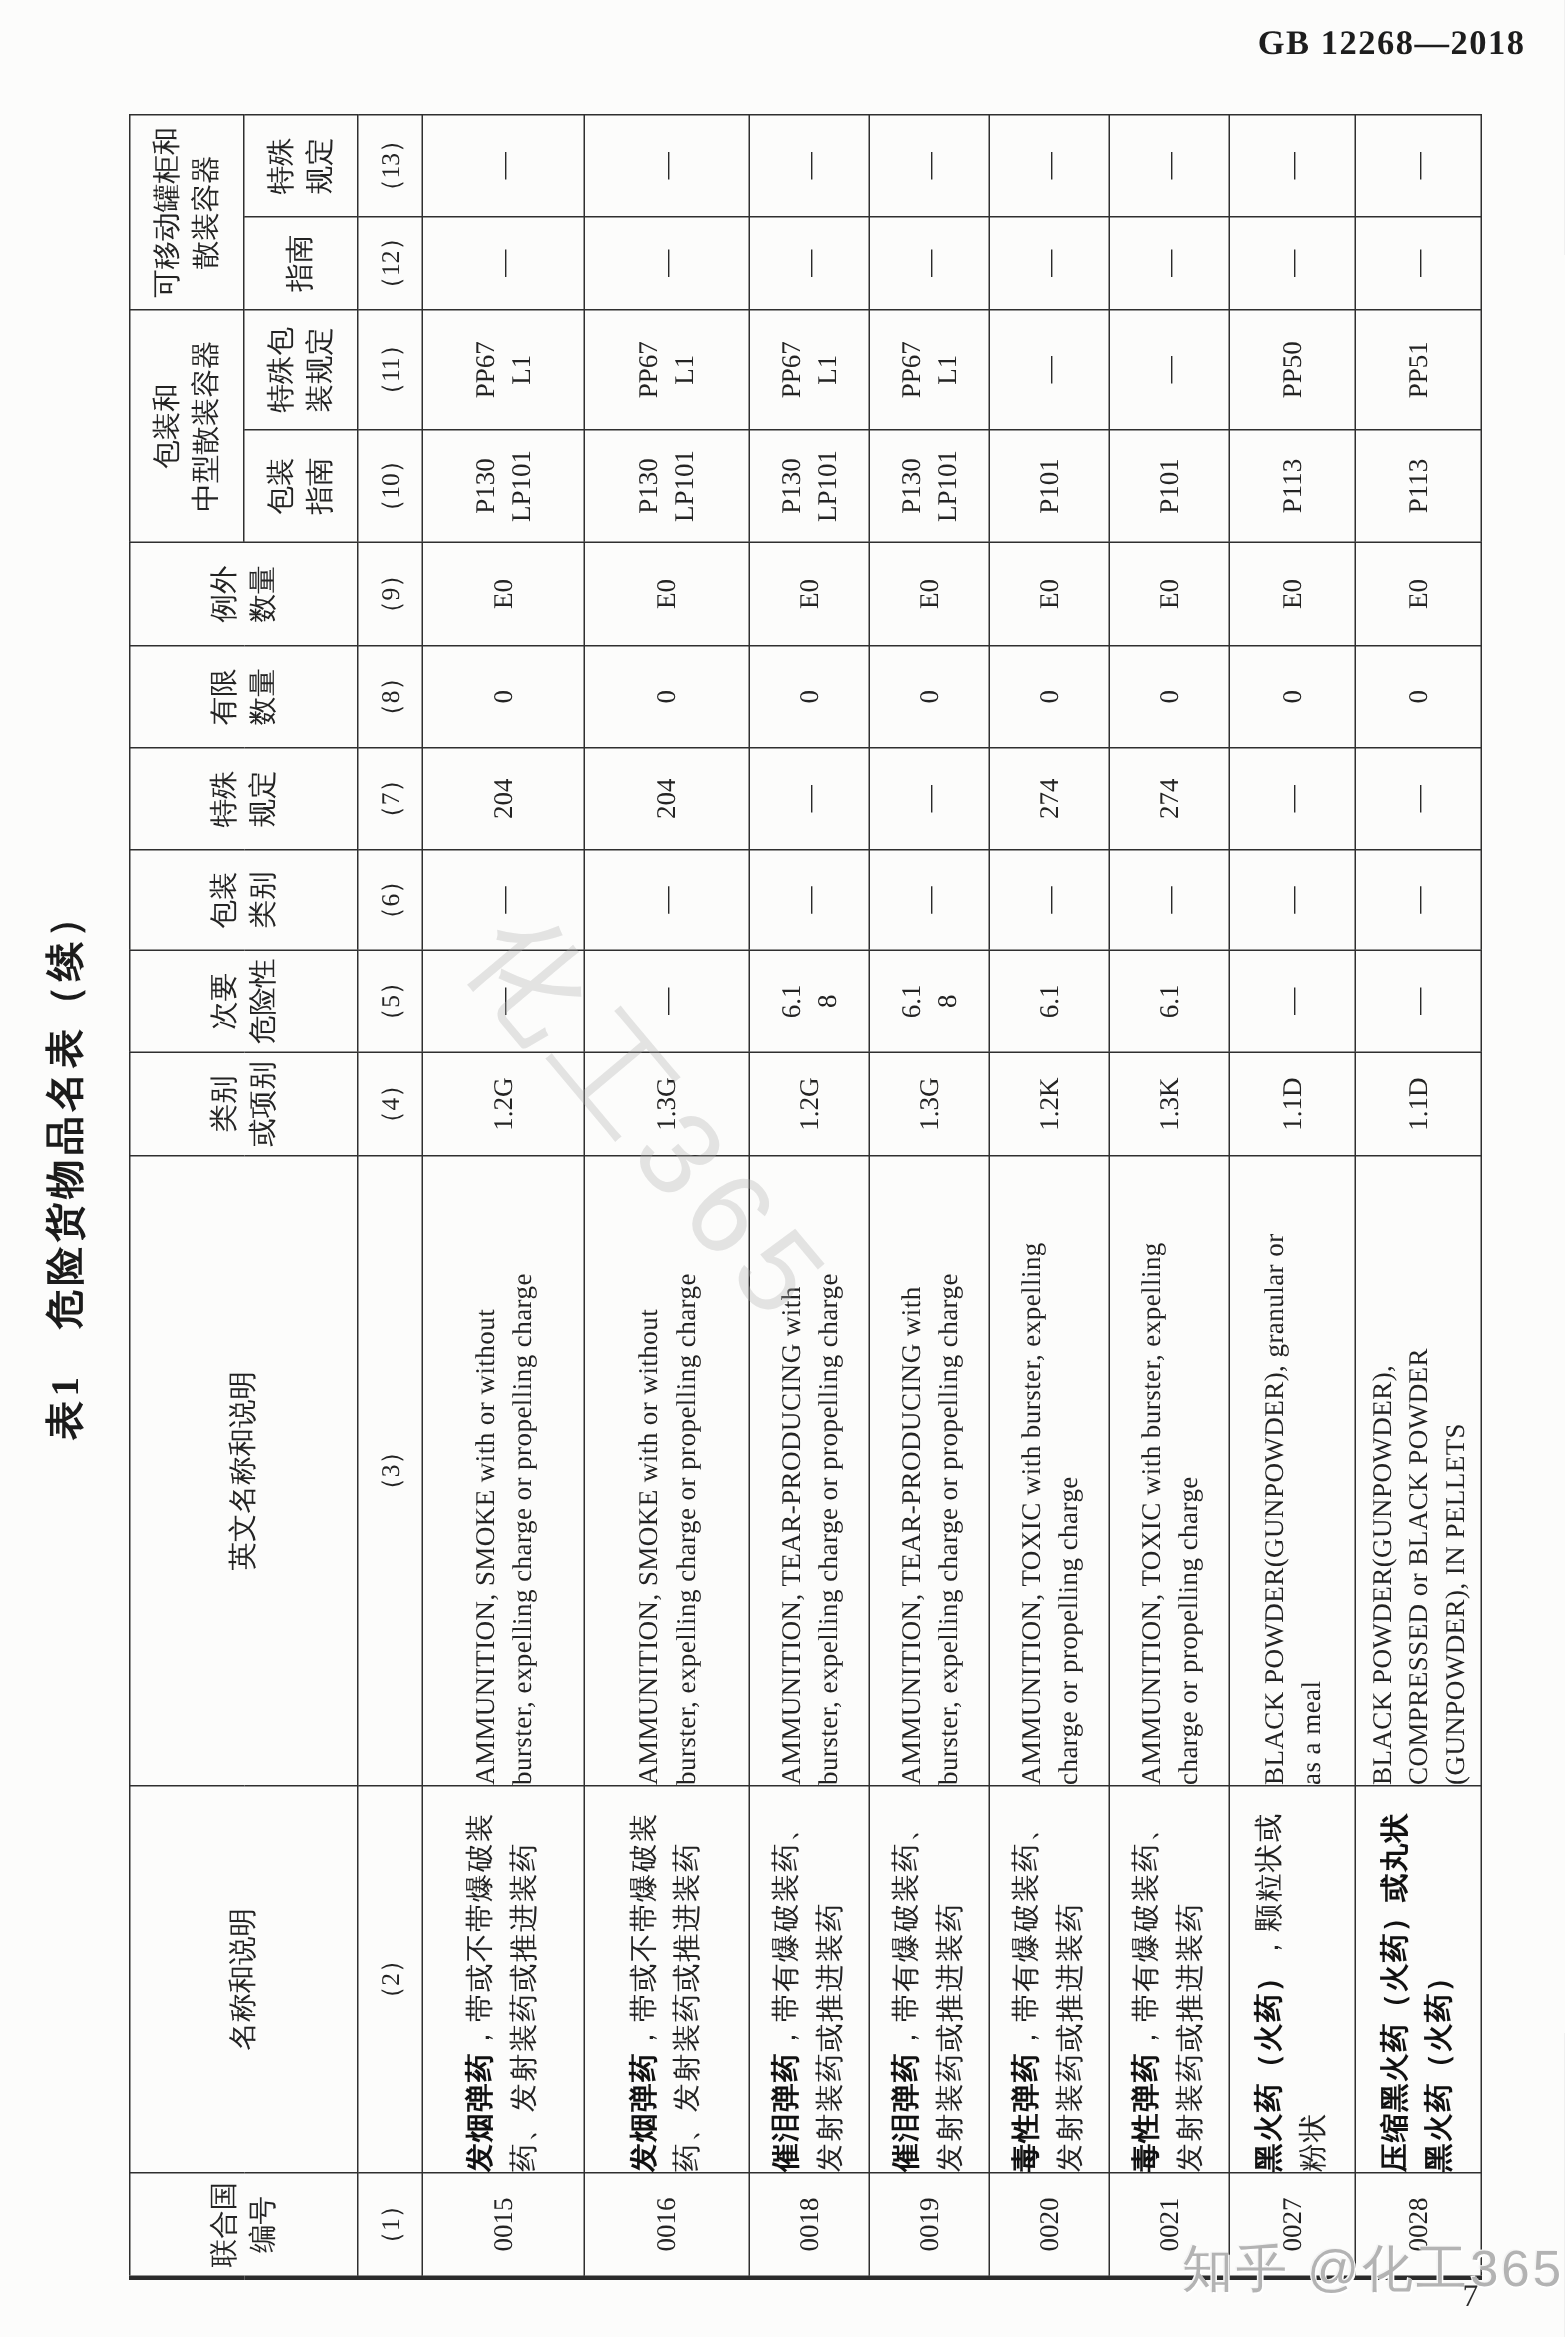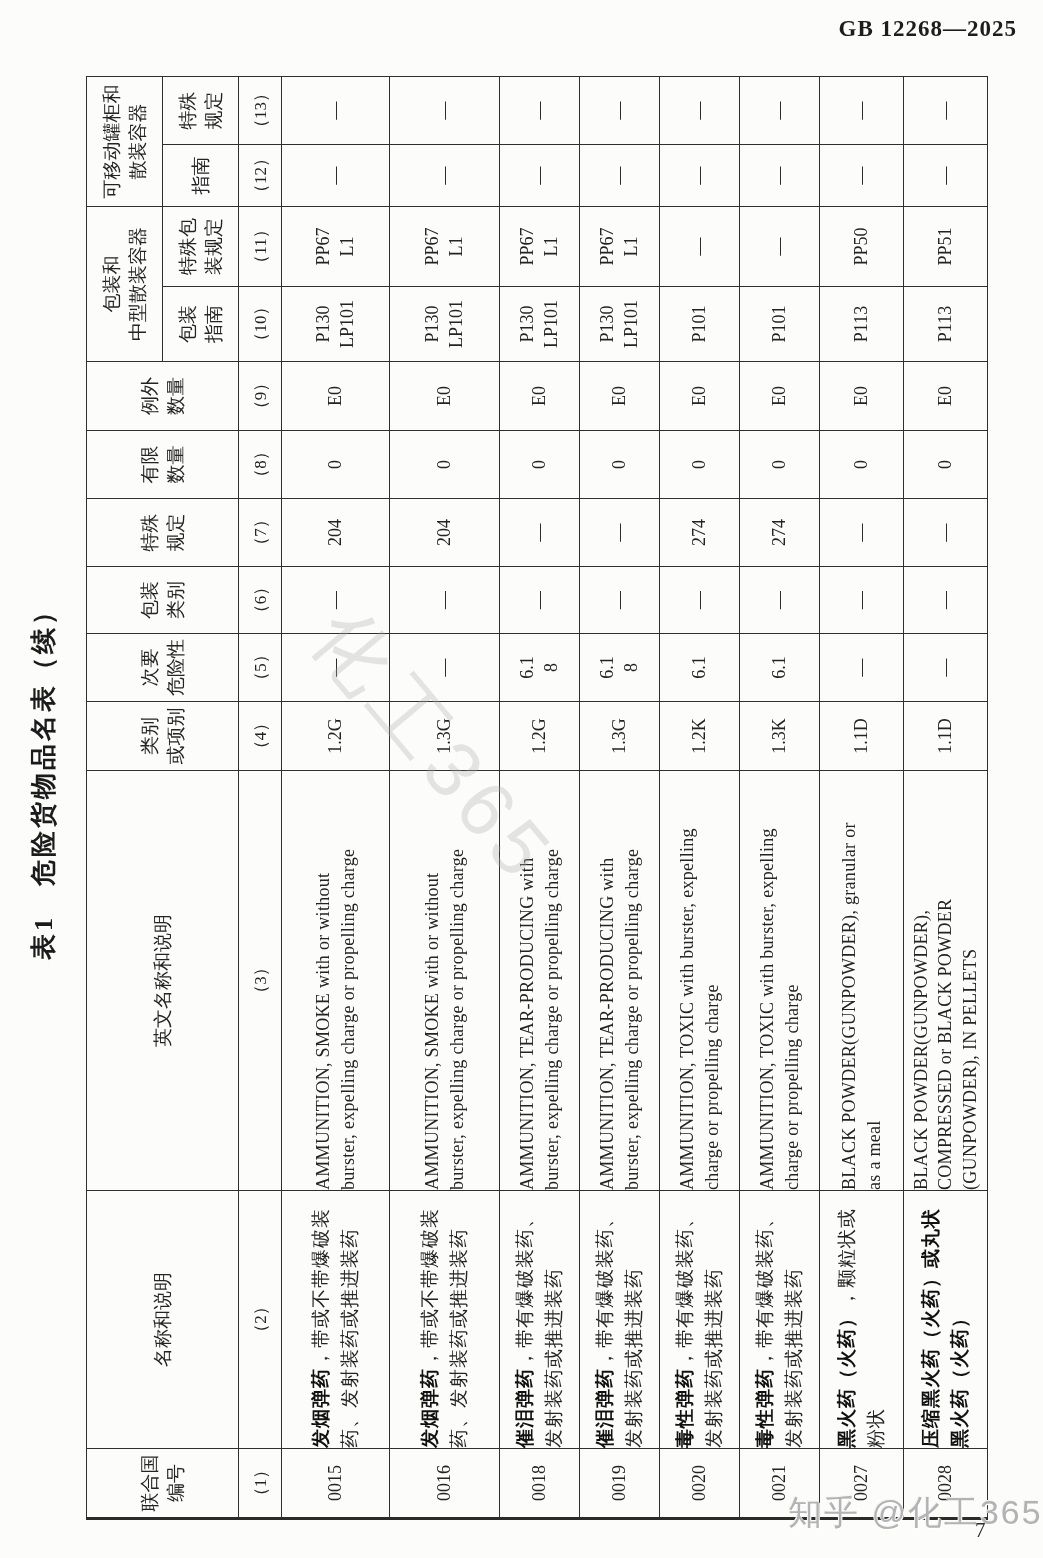--- a/index.html
+++ b/index.html
@@ -67,21 +67,21 @@
   .page-number{
     position:absolute; left:975px; top:1518px;
     font-size:21px; color:#2d2d2d;
   }
 </style>
 </head>
 <body>
 
 <div class="page">
 
-  <div class="gb-header">GB 12268—2025</div>
+  <div class="gb-header">GB 12268—2018</div>
 
   <div class="rotated">
 
     <div class="table-title">表1　危险货物品名表（续）</div>
 
     <table class="dg">
       <colgroup>
         <col style="width:70px">
           <col style="width:258px">
           <col style="width:420px">

